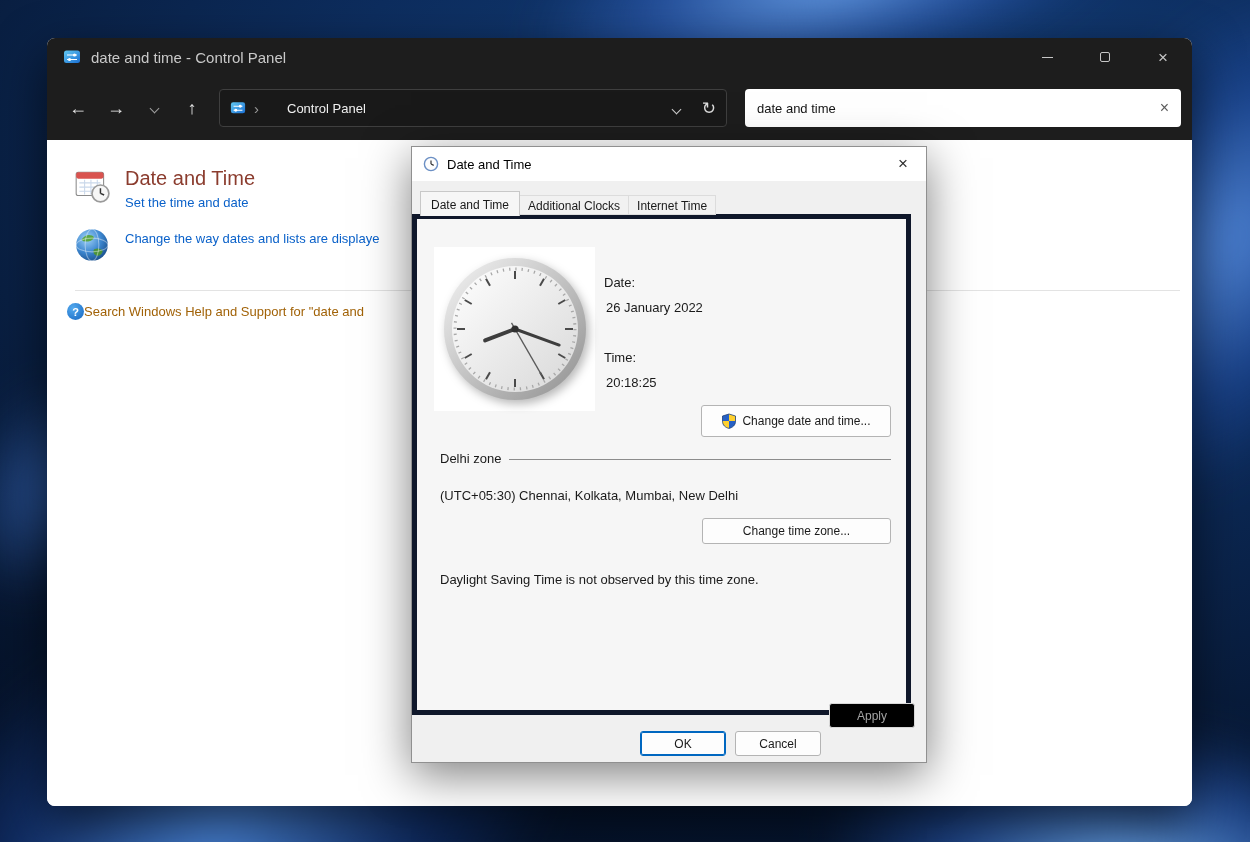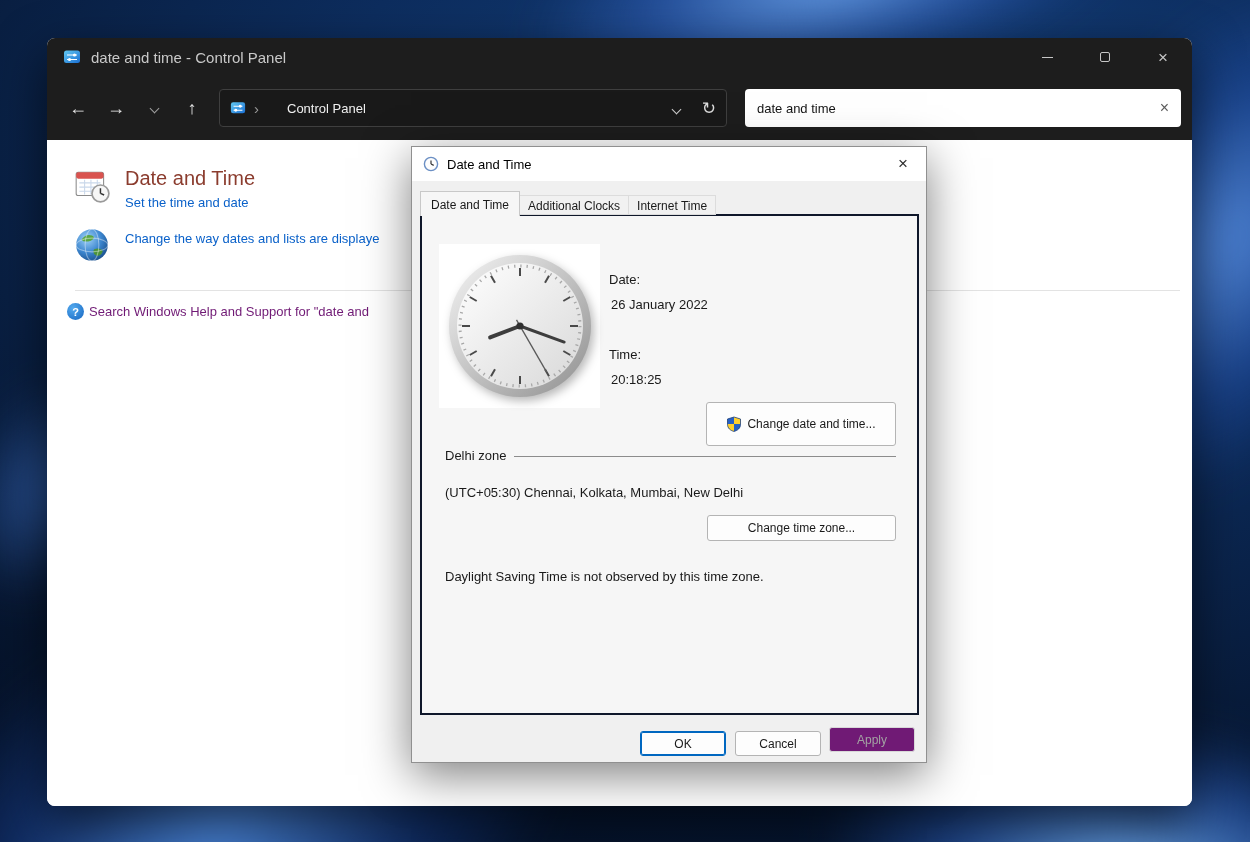--- a/index.html
+++ b/index.html
@@ -69,54 +69,54 @@
   .content { position:relative; height:666px; background:#ffffff; }
   .cp-item { position:absolute; left:26px; display:flex; }
   .cp-item .ic { width:38px; height:38px; margin-right:14px; flex:0 0 auto; }
   .cp-item .t { font-size:20px; color:#8b3c2e; line-height:24px; }
   .cp-item .s { font-size:13px; color:#0a61c9; margin-top:5px; }
   .divider { position:absolute; left:28px; top:150px; width:1105px; border-top:1px solid #e3e3e3; }
   .helprow { position:absolute; left:20px; top:163px; display:flex; align-items:center; }
   .help-ic { width:17px; height:17px; border-radius:50%;
              background:radial-gradient(circle at 35% 30%, #53aaef, #1565c0);
              color:#fff; font-size:11px; font-weight:bold; display:flex; align-items:center; justify-content:center; }
-  .helprow a, .help-text { margin-left:5px; font-size:13px; color:#701a75; text-decoration:none; }
+  .helprow a, .help-text { font-size:13px; color:#a16207; text-decoration:none; }
 
   
   .dialog {
     position:absolute; left:411px; top:146px; width:516px; height:617px; z-index:3;
     background:#f0f0f0; border:1px solid #909090;
     box-shadow:0 12px 44px rgba(0,0,0,.5); font-size:13px; color:#1a1a1a;
   }
   .dtitlebar { height:34px; background:#ffffff; display:flex; align-items:center; }
   .dtitlebar .dic { margin-left:11px; width:16px; height:16px; }
   .dtitlebar .dtitle { margin-left:8px; font-size:13px; color:#000; }
   .dclose { margin-left:auto; width:46px; height:34px; display:flex; align-items:center; justify-content:center;
             color:#2e2e2e; font-size:17px; }
   .tabs { position:absolute; left:8px; top:44px; height:24px; display:flex; align-items:flex-end; z-index:2; }
   .tab { height:20px; padding:3px 8px 0; font-size:12px; background:#f1f1f1;
          border:1px solid #dcdcdc; border-left:none; white-space:nowrap; }
   .tab:first-child { border-left:1px solid #c8c8c8; }
   .tab.active { height:25px; padding:6px 10px 0; background:#f6f6f6;
                 border:1px solid #c8c8c8; border-bottom:none; margin-bottom:-1px; }
-  .page { position:absolute; left:8px; top:67px; width:499px; height:501px;
-          background:#f6f6f6; border:2px solid #0f172a; }
+  .page { position:absolute; left:0; top:67px; width:499px; height:501px;
+          background:#f6f6f6; border:5px solid #0f172a; }
   .clocksq { position:absolute; left:17px; top:28px; width:161px; height:164px; background:#ffffff;
              display:flex; align-items:center; justify-content:center; }
   .clocksq svg { filter:drop-shadow(3px 4px 5px rgba(0,0,0,.28)); }
   .plabel { position:absolute; font-size:13px; color:#1a1a1a; white-space:nowrap; }
   .btn { display:flex; align-items:center; justify-content:center; background:#fdfdfd;
          border:1px solid #b4b4b4; border-radius:3px; font-size:12px; color:#1a1a1a; white-space:nowrap; }
-  .btn-changedt { position:absolute; left:284px; top:186px; width:190px; height:44px; gap:5px; }
+  .btn-changedt { position:absolute; left:284px; top:186px; width:190px; height:32px; gap:5px; }
   .btn-changetz { position:absolute; left:285px; top:299px; width:189px; height:26px; }
   .tz-line { position:absolute; left:92px; top:240px; width:382px; border-top:1px solid #8c8c8c; }
   .footer-btn { position:absolute; width:86px; height:25px; }
   .btn-ok { left:228px; top:584px; border:1px solid #0067c0; box-shadow:inset 0 0 0 1px #0067c0; }
   .btn-cancel { left:323px; top:584px; }
-  .btn-apply { left:417px; top:580px; background:#701a75; color:#a3a3a3; border-color:#d8d8d8; }
+  .btn-apply { left:417px; top:556px; background:#000000; color:#a3a3a3; border-color:#d8d8d8; }
 </style>
 </head>
 <body>
 
 <svg width="0" height="0" style="position:absolute">
   <defs>
     <linearGradient id="cpg" x1="0" y1="0" x2="1" y2="1">
       <stop offset="0" stop-color="#62c9f2"></stop>
         <stop offset="1" stop-color="#1a6fd4"></stop>
     </linearGradient>

